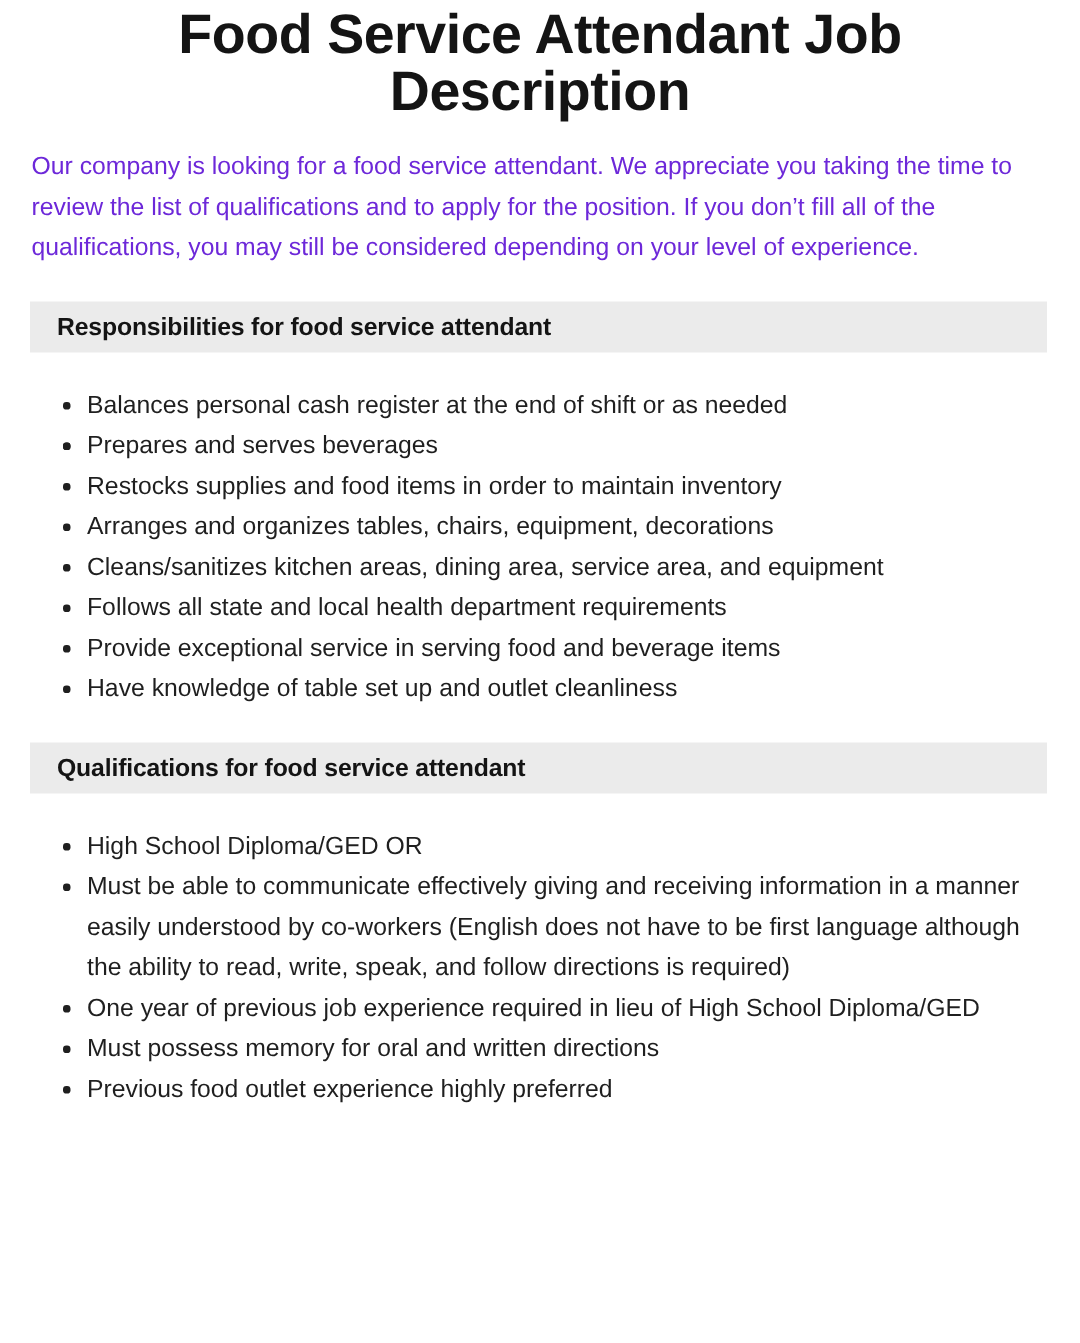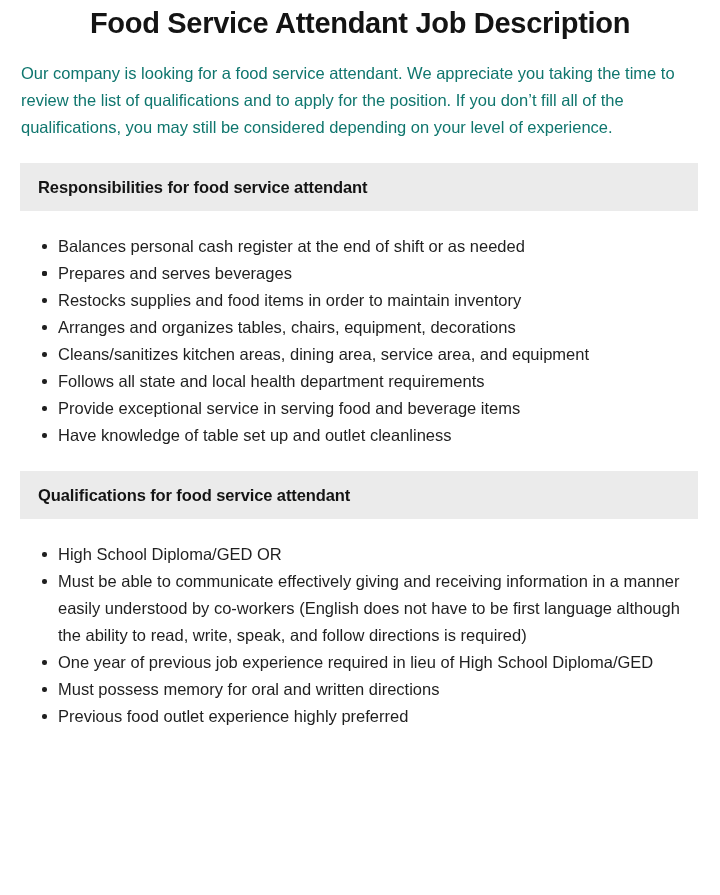--- a/index.html
+++ b/index.html
@@ -19,47 +19,47 @@
   .page {
     width: 720px;
     box-sizing: border-box;
     padding: 0;
   }
 
   
   .doc-title {
     margin: 0;
     padding: 4px 20px 0 20px;
-    font-size: 29px;
+    font-size: 37px;
     line-height: 38px;
     font-weight: 700;
     letter-spacing: -0.3px;
     text-align: center;
     color: #141414;
   }
 
   
   .intro {
     margin: 0;
     padding: 18px 38px 0 21px;
     font-size: 16.5px;
     line-height: 27px;
     font-weight: 400;
-    color: #0f766e;
+    color: #6d28d9;
     text-align: left;
   }
 
   
   .section {
     margin: 0;
   }
   .section-header {
     margin: 22px 22px 0 20px;
     background: #ebebeb;
-    height: 48px;
+    height: 34px;
     display: flex;
     align-items: center;
     padding: 0 18px;
     box-sizing: border-box;
   }
   .section-header-text {
     font-size: 16.5px;
     line-height: 20px;
     font-weight: 700;
     color: #141414;

